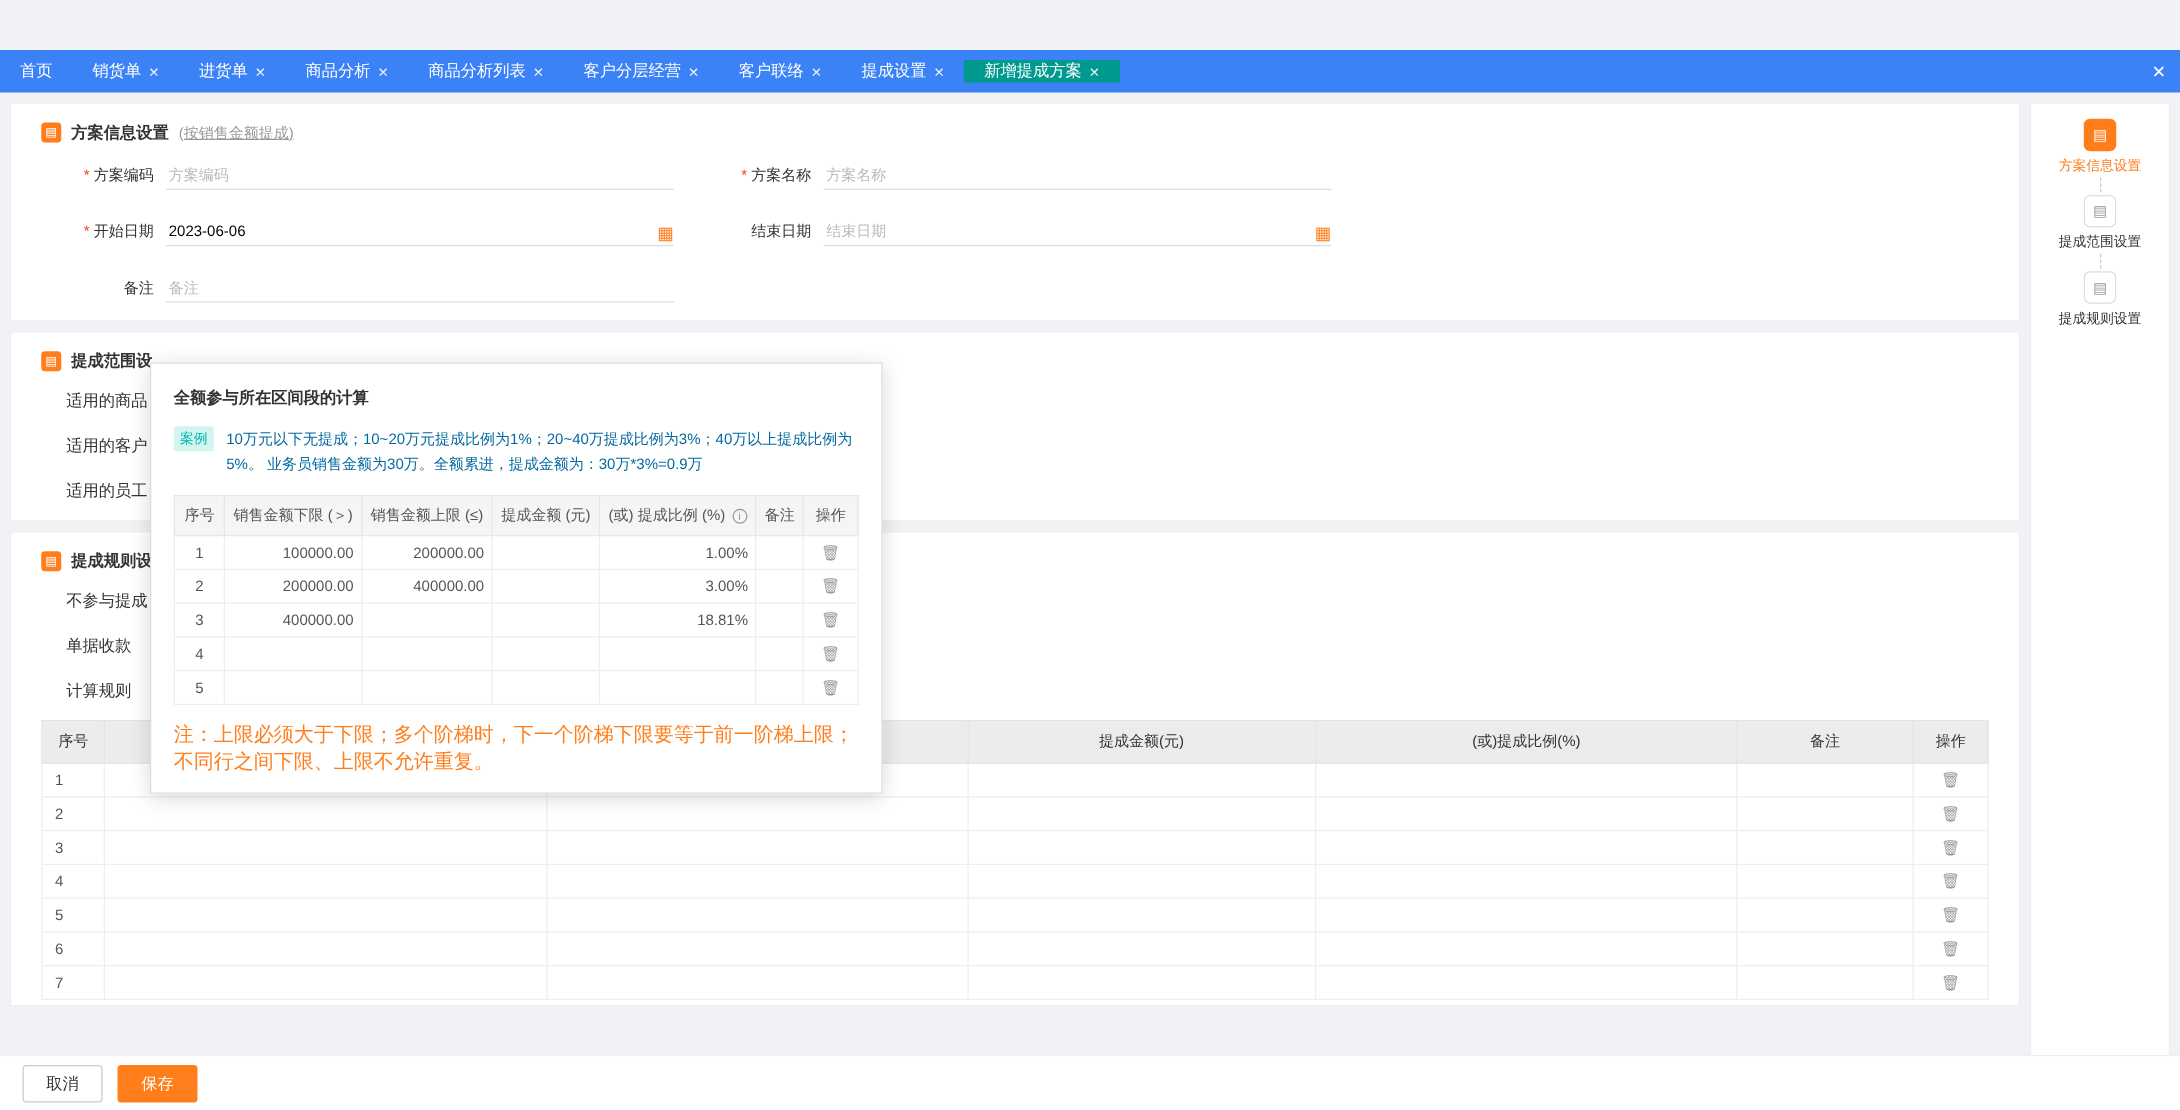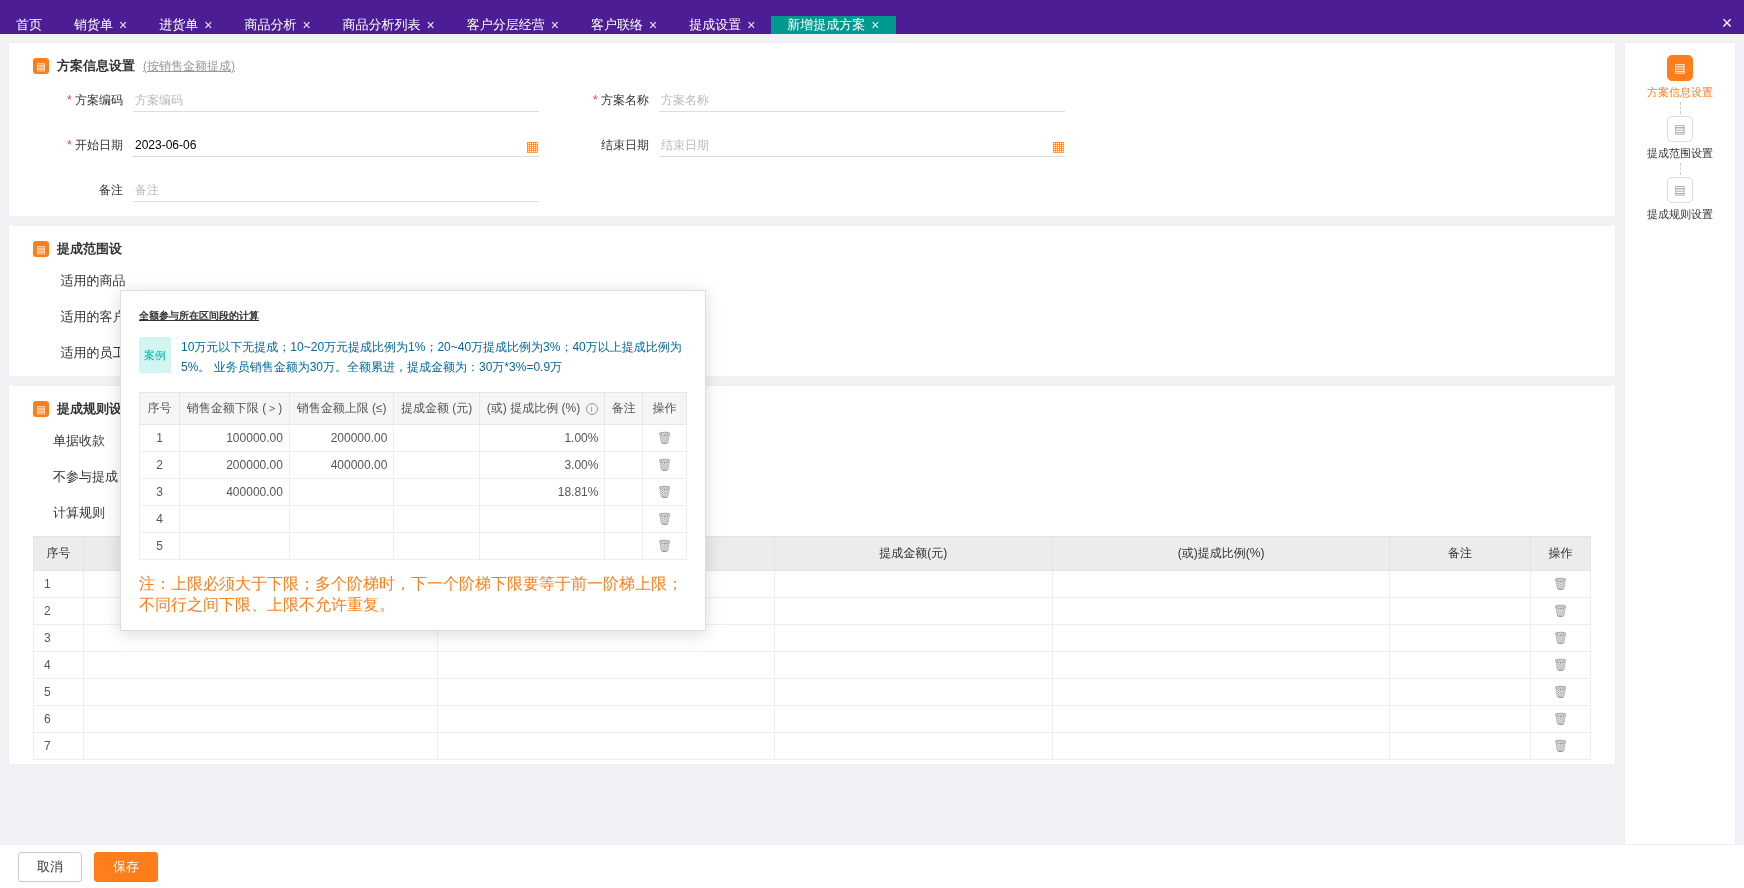--- a/index.html
+++ b/index.html
@@ -1,20 +1,20 @@
 <!DOCTYPE html>
 <html><head>
 <meta charset="utf-8">
 <style>
   * { margin:0; padding:0; box-sizing:border-box; font-family:"Microsoft YaHei","PingFang SC",Arial,sans-serif; }
   body { background:#f0f2f5; font-size:12px; color:#333; }
   .app { width:1744px; height:888px; position:relative; overflow:hidden; display:flex; flex-direction:column; }
 
   
-  .tabs { background:#4c1d95; height:34px; display:flex; align-items:flex-end; color:#fff; }
+  .tabs { background:#3b82f6; height:34px; display:flex; align-items:center; color:#fff;margin-top:40px; }
   .tab { padding:0 16px; display:flex; align-items:center; gap:6px; font-size:13px; cursor:pointer; }
   .tab.active { background:#009990; }
   .tab .close { font-size:14px; opacity:.9; }
   .tabs-spacer { flex:1; }
   .global-close { width:34px; display:flex; align-items:center; justify-content:center; font-size:18px; cursor:pointer; }
 
   
   .body-row { flex:1; display:flex; padding:8px; gap:8px; overflow:hidden; }
   .main-col { flex:1; display:flex; flex-direction:column; gap:8px; overflow:auto; }
   .side-col { width:112px; background:#fff; border:1px solid #eee; display:flex; flex-direction:column; align-items:center; padding:12px 4px; }
@@ -28,21 +28,21 @@
   .form-grid { display:grid; grid-template-columns:1fr 1fr 1fr; column-gap:40px; row-gap:22px; padding-left:20px; }
   .form-row { display:flex; align-items:center; }
   .flabel { width:70px; text-align:right; margin-right:10px; color:#333; font-size:12px; }
   .req::before { content:"* "; color:#f04134; }
   .finput { flex:1; border:none; border-bottom:1px solid #ddd; padding:4px 2px; font-size:12px; outline:none; background:transparent; }
   .finput::placeholder { color:#bbb; }
   .date-wrap { flex:1; position:relative; display:flex; align-items:center; }
   .date-wrap .finput { padding-right:20px; }
   .date-ic { position:absolute; right:0; color:#ff7d1a; font-size:14px; pointer-events:none; }
 
-  .scope-rows { display:flex; flex-direction:column; gap:18px; padding-left:20px;text-align:center; }
+  .scope-rows { display:flex; flex-direction:column; gap:18px; padding-left:20px; }
   .scope-row { display:flex; align-items:center; font-size:13px; }
   .scope-label { width:80px; color:#333; }
 
   .rule-rows { display:flex; flex-direction:column; gap:18px; padding-left:20px; }
   .rule-row { display:flex; align-items:center; font-size:13px; }
   .rule-label { width:80px; color:#333; }
   .radio-group { display:flex; gap:26px; }
   .radio { display:flex; align-items:center; gap:5px; cursor:pointer; }
   .radio-dot { width:13px; height:13px; border:1px solid #999; border-radius:50%; position:relative; }
   .radio.sel .radio-dot { border-color:#ff7d1a; }
@@ -62,23 +62,23 @@
   .snode.active .snode-label { color:#ff7d1a; }
   .sline { width:1px; height:12px; border-left:1px dashed #ccc; margin:2px 0; }
 
   
   .footer { position:absolute; bottom:0; right:0; background:#fff; border-top:1px solid #eee; width:100%; height:44px; display:flex; align-items:center; gap:12px; padding:0 18px; }
   .btn { min-width:64px; height:30px; border-radius:3px; border:1px solid #ccc; background:#fff; display:flex; align-items:center; justify-content:center; font-size:13px; cursor:pointer; }
   .btn.primary { background:#ff7d1a; border-color:#ff7d1a; color:#fff; }
 
   
   .popup { position:absolute; left:120px; top:290px; width:586px; background:#fff; border:1px solid #ddd; box-shadow:0 3px 16px rgba(0,0,0,.15); padding:18px 18px 14px; z-index:50; }
-  .popup-title { font-weight:650; font-size:10px; margin-bottom:14px;text-decoration:underline; }
+  .popup-title { font-weight:650; font-size:13px; margin-bottom:14px; }
   .popup-ex-row { display:flex; gap:10px; font-size:12px; line-height:1.7; margin-bottom:14px; }
-  .ex-tag { flex:none; background:#d1f5f0; color:#00b5ad; width:32px; height:36px; border-radius:2px; display:flex; align-items:center; justify-content:center; font-size:11px; }
+  .ex-tag { flex:none; background:#d1f5f0; color:#00b5ad; width:32px; height:20px; border-radius:2px; display:flex; align-items:center; justify-content:center; font-size:11px; }
   .ex-text { color:#0369a1; }
   table.ptab { width:100%; border-collapse:collapse; font-size:12px; }
   table.ptab th { background:#f5f5f5; font-weight:500; padding:7px 6px; border:1px solid #e6e6e6; color:#555; }
   table.ptab td { padding:6px 6px; border:1px solid #eee; text-align:right; color:#555; }
   table.ptab td.center { text-align:center; }
   .popup-note { color:#ff7d1a; font-size:16px; margin-top:14px; }
   .info-ic { display:inline-block; width:12px; height:12px; border:1px solid #999; border-radius:50%; font-size:9px; line-height:10px; text-align:center; color:#999; margin-left:2px; }
 </style>
 </head>
 <body>
@@ -158,24 +158,24 @@
         </div>
       </div>
 
       <div class="panel" style="padding-bottom:4px;">
         <div class="sec-head">
           <span class="sec-icon">▤</span>
           <span class="sec-title">提成规则设</span>
         </div>
         <div class="rule-rows">
           <div class="rule-row">
+              <span class="rule-label">不参与提成</span>
+            </div>
+          <div class="rule-row">
               <span class="rule-label">单据收款</span>
-            </div>
-          <div class="rule-row">
-              <span class="rule-label">不参与提成</span>
             </div>
           <div class="rule-row">
             <span class="rule-label">计算规则</span>
             <div class="radio-group" id="radios">
                 <div class="radio">
                   <span class="radio-dot"></span>
                   <span>固定比例</span>
                 </div>
                 <div class="radio">
                   <span class="radio-dot"></span>

